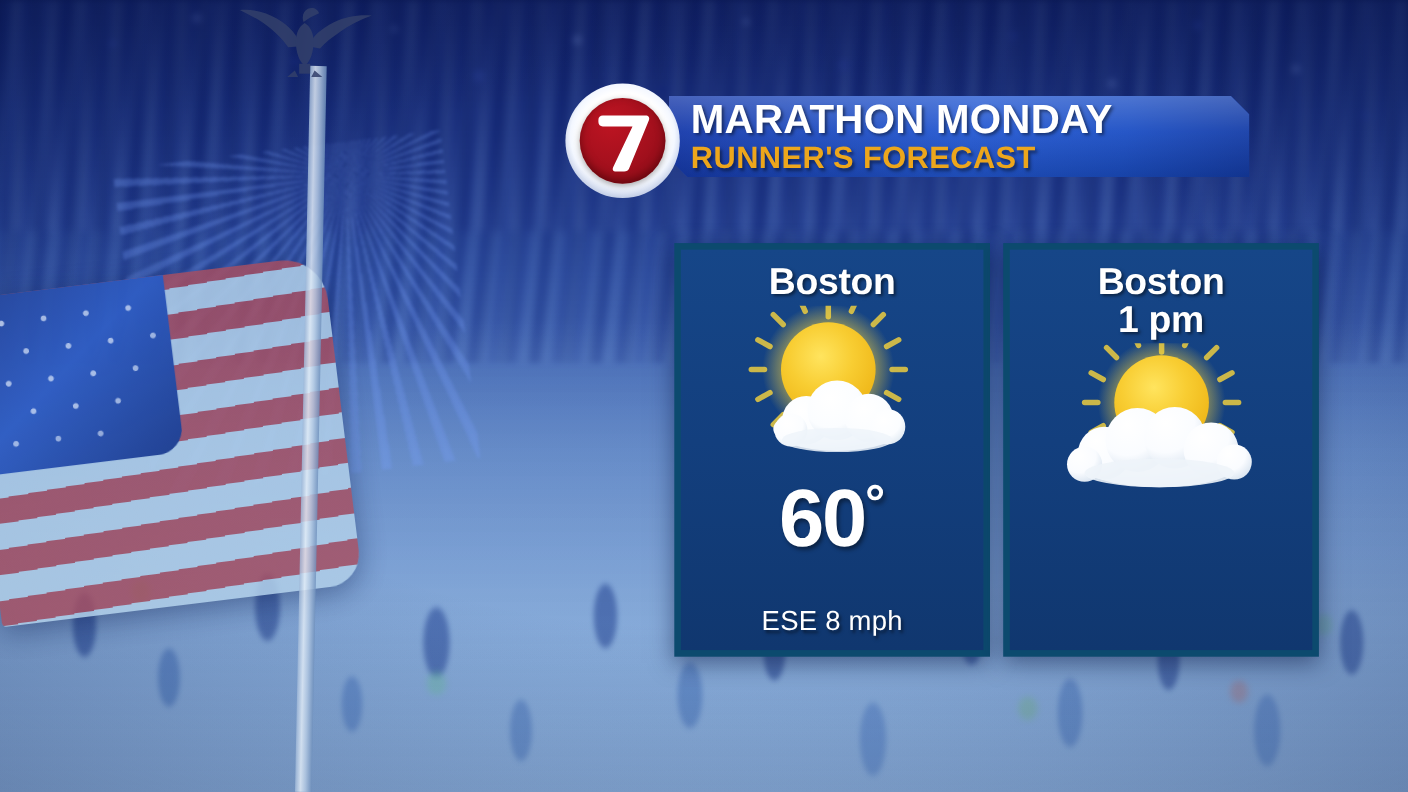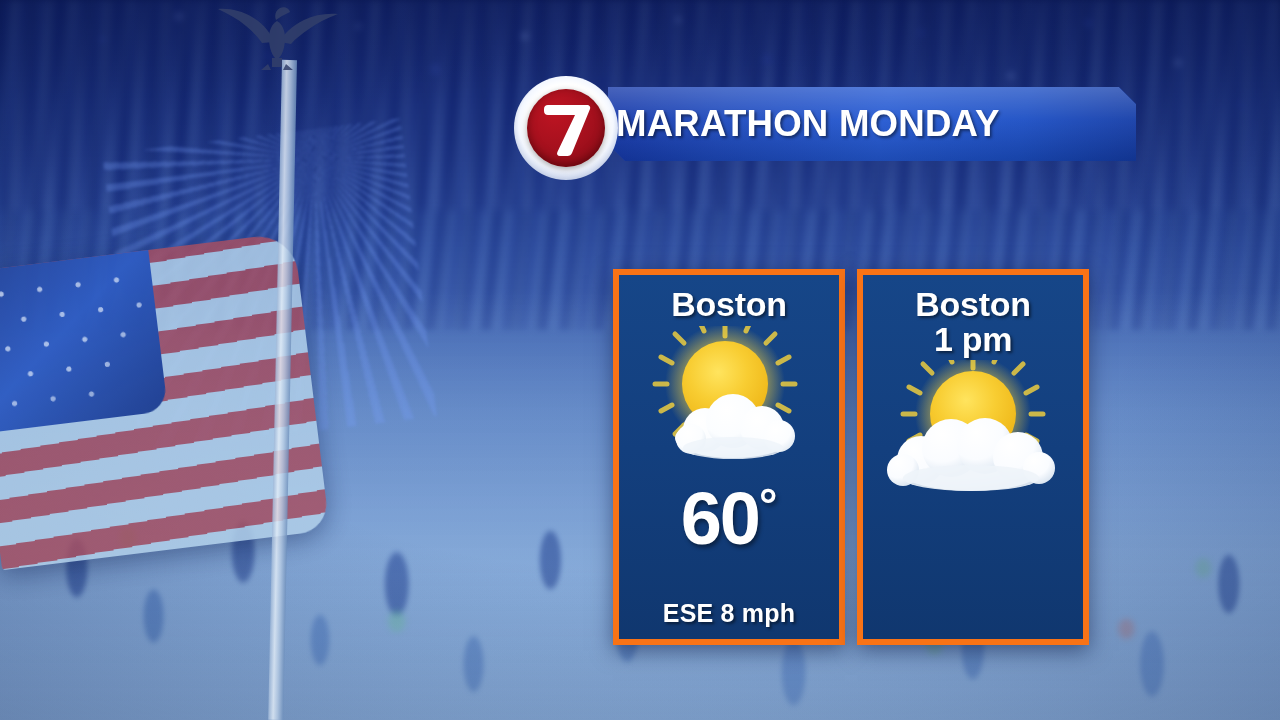--- a/index.html
+++ b/index.html
@@ -180,21 +180,21 @@
     clip-path: polygon(0 0, calc(100% - 17px) 0, 100% 17px, 100% 100%, 17px 100%, 0 calc(100% - 17px));
     box-shadow:0 5px 16px rgba(6,18,62,.55);
   }
   .banner-bar::after{
     content:"";
     position:absolute; inset:0;
     background:linear-gradient(180deg, rgba(255,255,255,.22) 0%, rgba(255,255,255,.05) 44%, rgba(0,0,0,.14) 100%);
     clip-path: polygon(0 0, calc(100% - 17px) 0, 100% 17px, 100% 100%, 17px 100%, 0 calc(100% - 17px));
   }
   .banner-text{
-    position:absolute; left:108px; top:12px; width:512px; height:72px;
+    position:absolute; left:120px; top:12px; width:512px; height:72px;
     display:flex; flex-direction:column; justify-content:center;
     z-index:3;
   }
   .banner-line1{
     font-size:37px; font-weight:bold; color:#ffffff;
     letter-spacing:.2px; line-height:1.02;
     font-family:"Liberation Sans", sans-serif;
     text-shadow:2px 2px 3px rgba(0,0,0,.45);
     white-space:nowrap;
     transform:scaleX(.99);
@@ -225,25 +225,24 @@
   .logo7-glyph{
     position:absolute; left:13px; top:13px; width:78px; height:78px;
   }
 
   
   .cards{
     position:absolute; left:613px; top:221px;
     display:flex; gap:12px;
   }
   .card{
-    width:232px; height:376px;
-    background:#f97316;
+    width:287px; height:376px;
+    background:#0c4a6e;
     padding:6px;
     box-shadow:0 6px 20px rgba(5,20,62,.5);
-    margin-top:48px;
   }
   .card-inner{
     width:100%; height:100%;
     background:linear-gradient(180deg,#164688 0%, #133f7e 48%, #10376f 100%);
     position:relative;
     display:flex; flex-direction:column; align-items:center;
   }
   .card-title{
     margin-top:12px;
     text-align:center;
@@ -270,21 +269,21 @@
     letter-spacing:-2px;
     margin-top:6px;
     font-family:Liberation Sans, sans-serif;
     text-shadow:2px 3px 4px rgba(0,0,0,.45);
   }
   .temp .deg{ font-size:46px; vertical-align:top; letter-spacing:0; }
   .wind{
     position:absolute; left:0; right:0; bottom:11px;
     text-align:center;
     color:#ffffff;
-    font-weight:bold;
+    font-weight:normal;
     font-size:25px;
     letter-spacing:.2px;
     font-family:"Liberation Sans", sans-serif;
     text-shadow:2px 2px 3px rgba(0,0,0,.5);
   }
 </style>
 </head>
 <body>
 
 <div id="stage">
@@ -312,20 +311,21 @@
       <path d="M64 18 C62 13 64 8 68 6 C72 4 77 6 78 10 L70 14 Z"></path>
       <path d="M60 56 h10 v9 h-10 z"></path>
       <path d="M56 62 l-7 6 h10 z M74 62 l7 6 h-10 z"></path>
     </g>
   </svg>
 
   <div class="banner-group">
     <div class="banner-bar"></div>
     <div class="banner-text">
       <div class="banner-line1">MARATHON MONDAY</div>
+      <div class="banner-line2">RUNNER'S FORECAST</div>
     </div>
     <div class="logo7">
       <div class="logo7-glow"></div>
       <div class="logo7-disc"></div>
       <svg class="logo7-glyph" viewBox="0 0 78 78">
         <path d="M17 20 C17 17.5 18.6 16 21 16 L60 16 C62.4 16 63.8 17.8 63 20 L45 64 C44.2 66 42.6 67 40.4 67 L33 67 C30.4 67 29.4 65.2 30.4 63 L48 26 L21 26 C18.6 26 17 24.5 17 22 Z" fill="#ffffff"></path>
       </svg>
     </div>
   </div>
 

